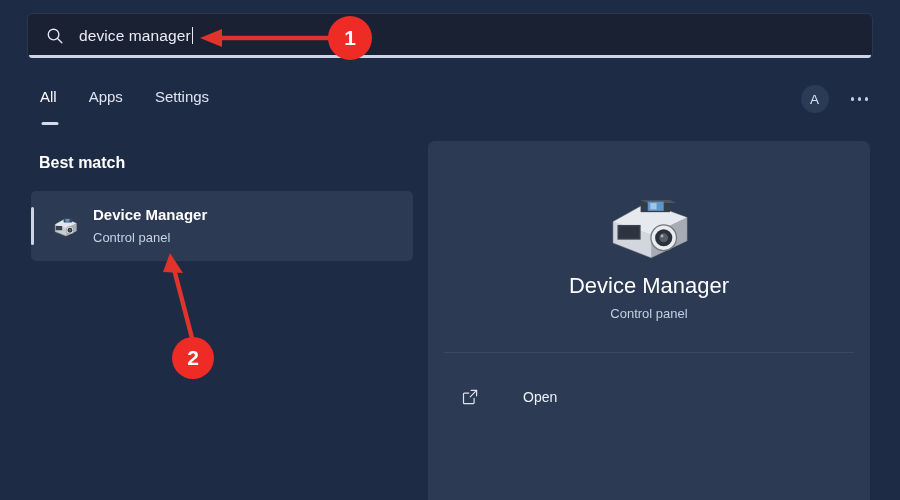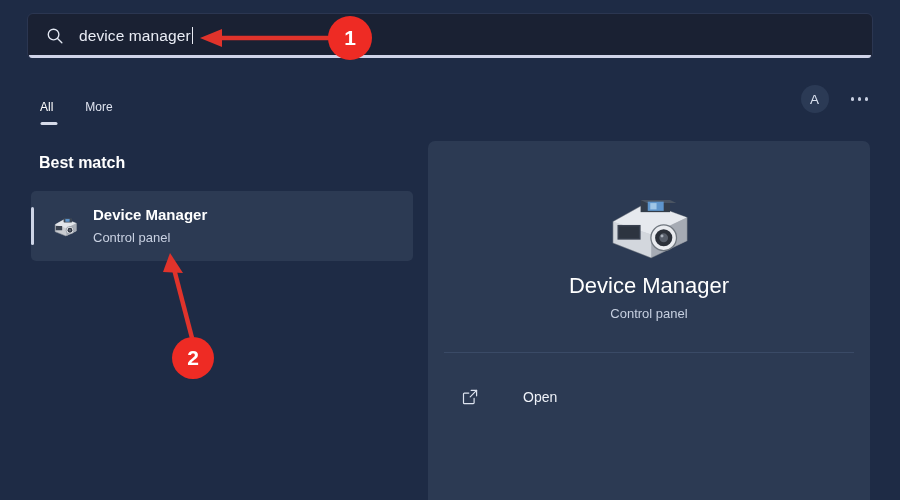--- a/index.html
+++ b/index.html
@@ -78,25 +78,25 @@
     left: 28px;
     top: 84px;
     height: 34px;
     display: flex;
     align-items: center;
     gap: 0;
   }
   .tab {
     position: relative;
     padding: 0 16px;
-    font-size: 12px;
+    font-size: 15px;
     color: #dfe4f0;
     cursor: default;
     display: flex;
-    align-items: flex-end;
+    align-items: flex-start;
     height: 26px;
     white-space: nowrap;
   }
   .tab:first-child { padding-left: 12px; }
   .tab.active { color: #ffffff; font-weight: 400; }
   .tab.active::after {
     content: "";
     position: absolute;
     left: 50%;
     transform: translateX(-50%);
@@ -290,21 +290,24 @@
     <div class="search-text"><span>device manager</span><span class="caret"></span></div>
     <div class="search-underline"></div>
   </div>
 </div>
 
 <div class="tabs">
   <div class="tab active">
       <span>All</span>
     </div>
   <div class="tab">
-      <span>More</span>
+      <span>Apps</span>
+    </div>
+  <div class="tab">
+      <span>Settings</span>
     </div>
 </div>
 
 <div class="hdr-right">
   <div class="avatar">
       <span>A</span>
     </div>
   <div class="dots">
       <i></i>
       <i></i>

